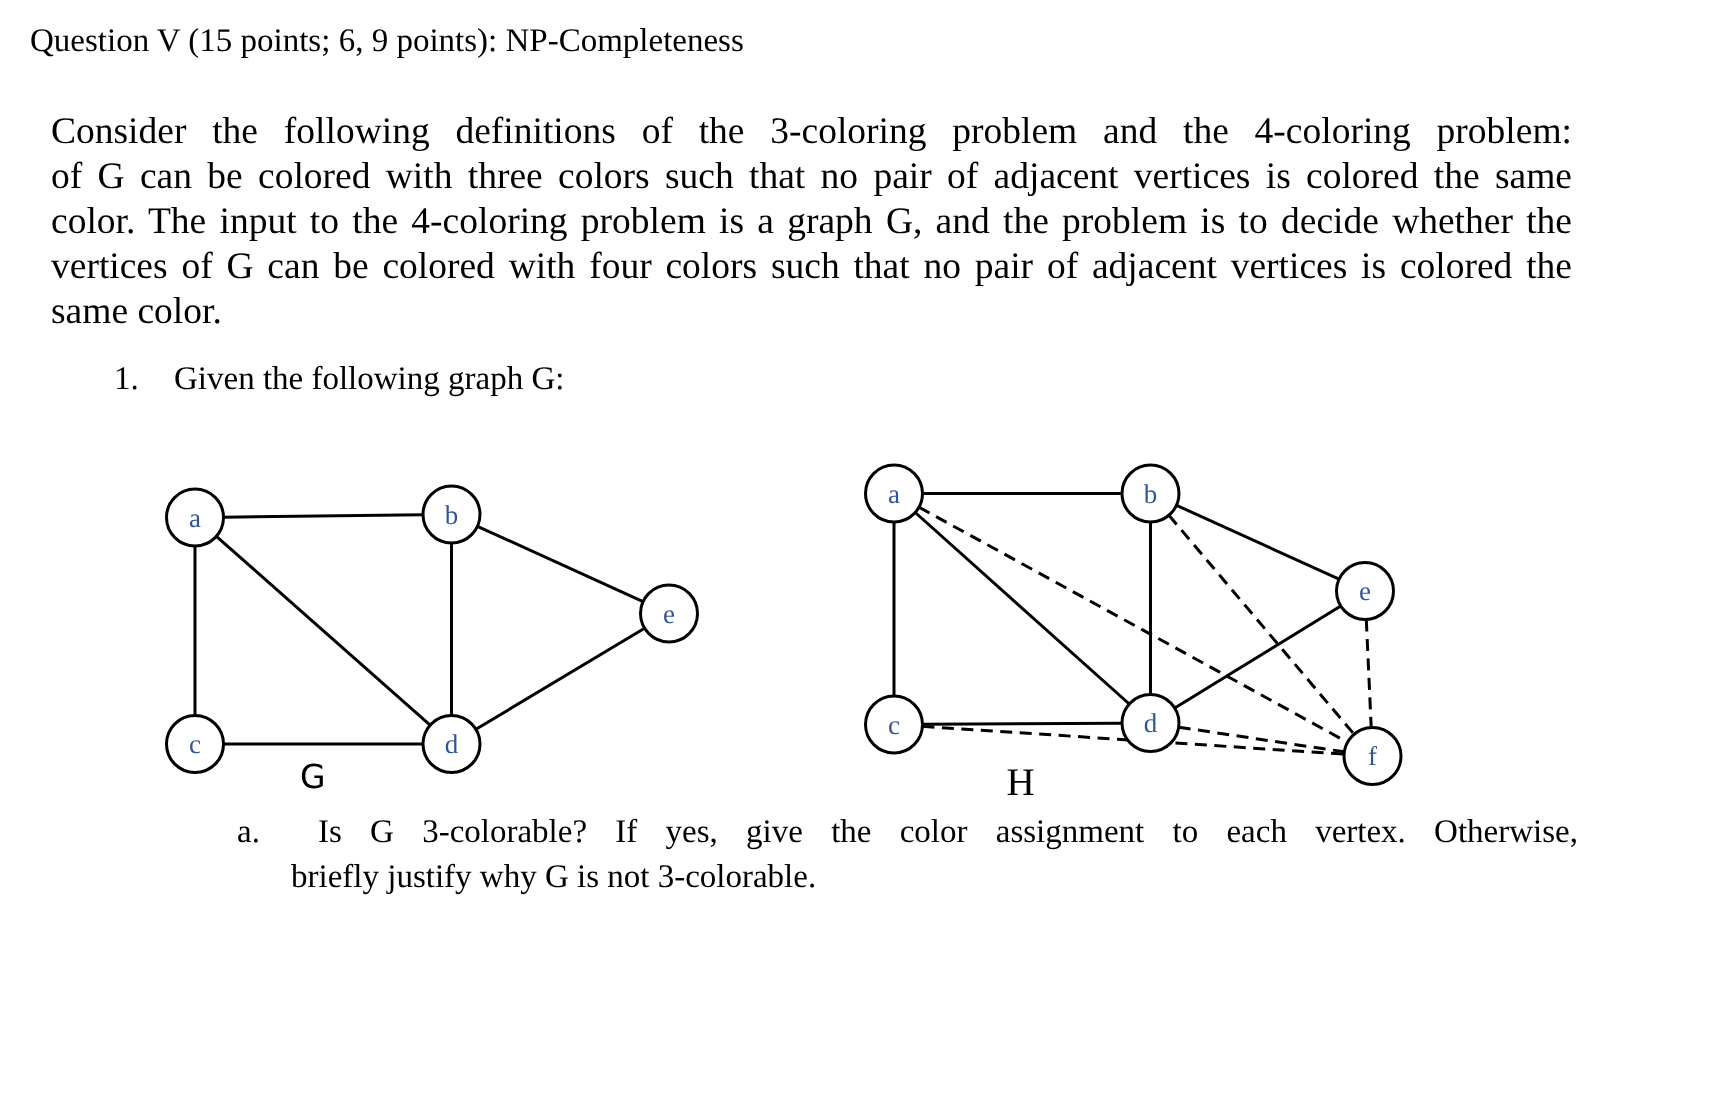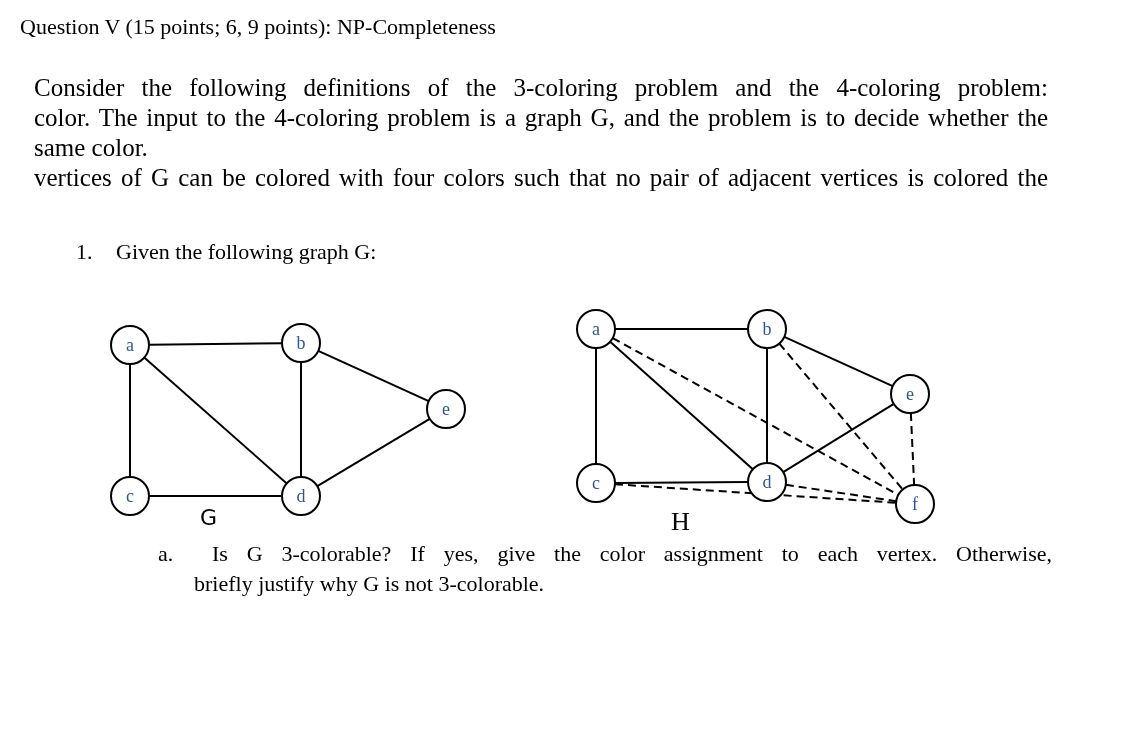--- a/index.html
+++ b/index.html
@@ -21,23 +21,24 @@
   .glabel { font-family: "DejaVu Sans", sans-serif; font-size: 22px; fill: #000; }
   .hlabel { font-family: "Liberation Serif", serif; font-size: 26px; fill: #000; }
 </style>
 </head>
 <body>
 
 <div class="title">Question V (15 points; 6, 9 points): NP-Completeness</div>
 
 <div class="para">
   <span class="line">Consider the following definitions of the 3-coloring problem and the 4-coloring problem:</span>
+  <span class="line">of G can be colored with three colors such that no pair of adjacent vertices is colored the same</span>
   <span class="line">color. The input to the 4-coloring problem is a graph G, and the problem is to decide whether the</span>
+  <span class="line">vertices of G can be colored with four colors such that no pair of adjacent vertices is colored the</span>
   <span class="line last">same color.</span>
-  <span class="line">vertices of G can be colored with four colors such that no pair of adjacent vertices is colored the</span>
 </div>
 
 <div class="item1">
   <span class="num">1.</span><span>Given the following graph G:</span>
 </div>
 
 <svg class="graph" width="1148" height="738">
   <g id="graph-G">
       <line x1="148.99870058815333" y1="344.77779297557714" x2="282.0012994118467" y2="343.22220702442286" stroke="#000000" stroke-width="2"></line>
       <line x1="130" y1="364" x2="130" y2="477" stroke="#000000" stroke-width="2"></line>

